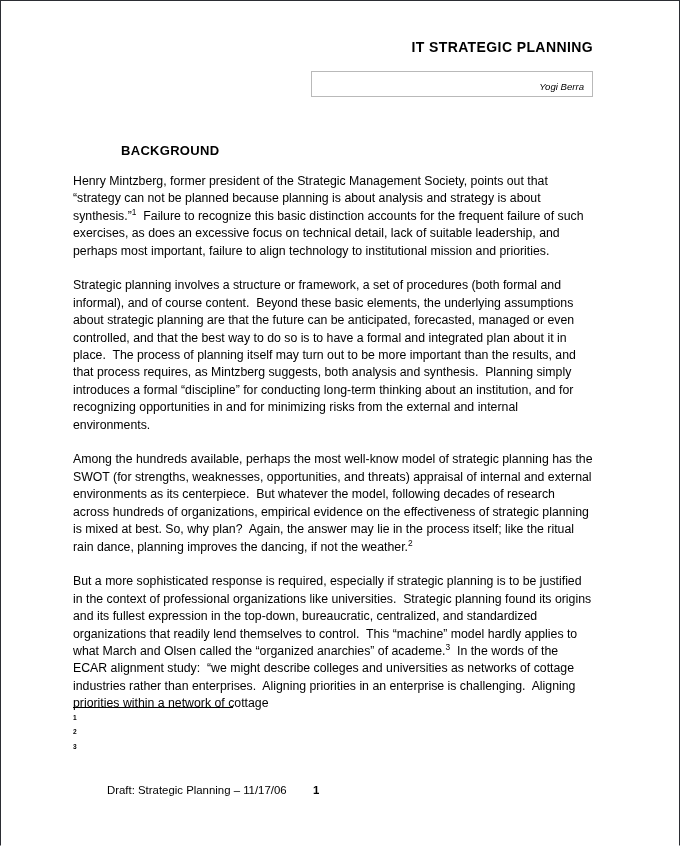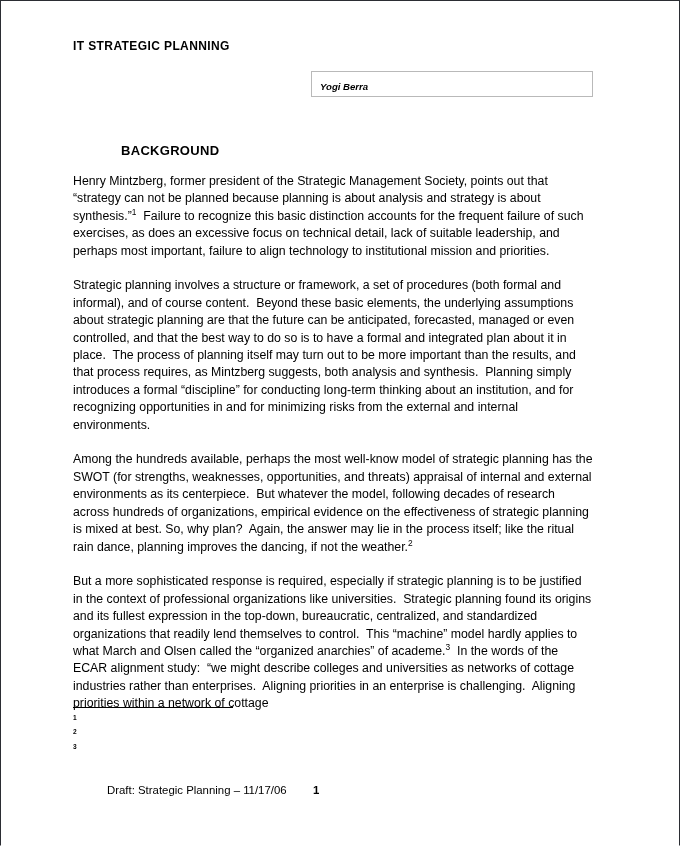--- a/index.html
+++ b/index.html
@@ -33,22 +33,22 @@
     width: 520px;
     height: 846px;
   }
 
   
   .doc-title {
     position: absolute;
     left: 0;
     top: 38px;
     width: 520px;
-    text-align: left;
-    font-size: 12px;
+    text-align: right;
+    font-size: 14px;
     font-weight: bold;
     letter-spacing: 0.4px;
     color: #000000;
     line-height: 1.2;
   }
 
   
   .quote-box {
     position: absolute;
     left: 238px;
@@ -63,21 +63,22 @@
     font-size: 11.2px;
     line-height: 1.42;
     color: #000000;
     text-align: right;
     margin: 0;
   }
   .quote-attrib {
     margin: 3px 0 0 0;
     font-size: 9.6px;
     font-style: italic;
-    font-weight: bold;
+    font-weight: normal;
+    text-align: right;
     color: #000000;
   }
 
   
   .section-heading {
     position: absolute;
     left: 0;
     top: 142px;
     font-size: 13px;
     font-weight: bold;

